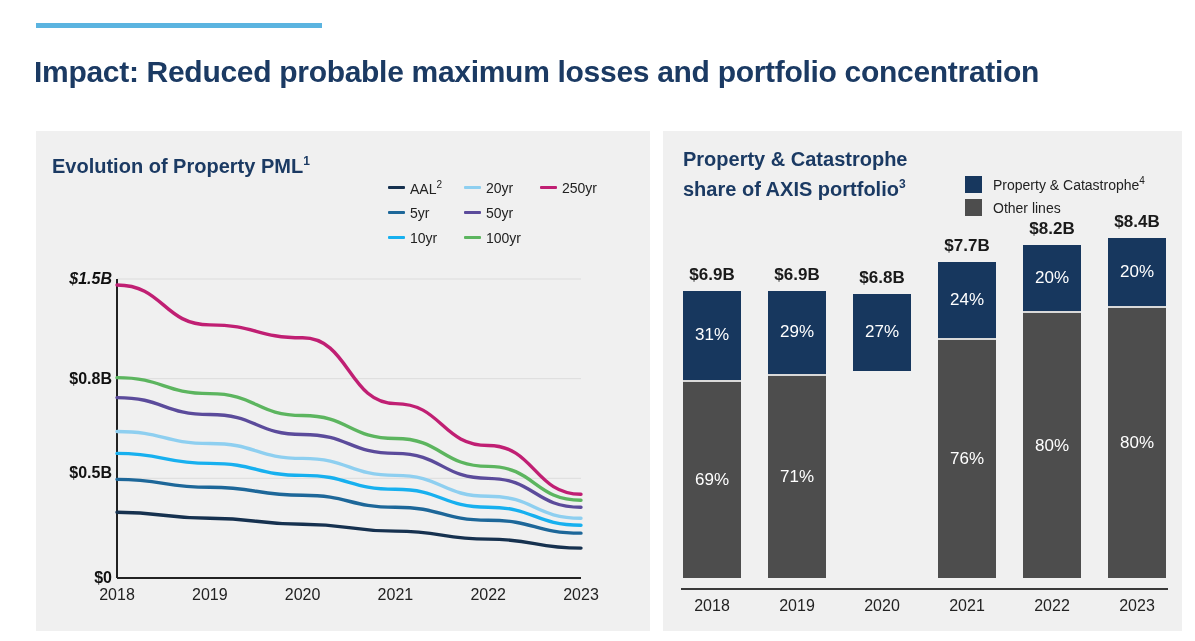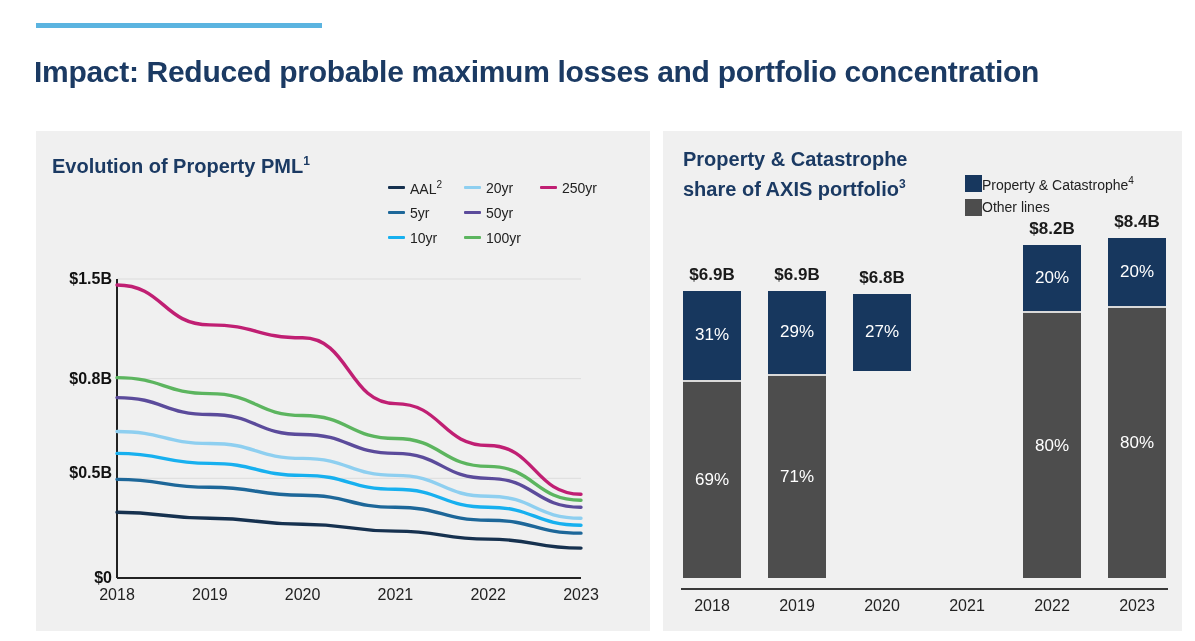--- a/index.html
+++ b/index.html
@@ -65,21 +65,21 @@
   .seg-top{background:#17375e;}
   .seg-bot{background:#4d4d4d;border-top:2px solid #d9d9d9;}
   .seg span{font-size:17px;color:#ffffff;}
   #bar-axis{
     position:absolute;left:18px;top:457px;width:487px;height:2px;background:#3a3a3a;
   }
   #bar-xlabels{position:absolute;left:20px;top:462px;width:483px;height:30px;}
   .bx{position:absolute;top:4px;font-size:16px;color:#222;transform:translateX(-50%);}
 
   #bar-legend{position:absolute;left:302px;top:44px;font-size:14px;color:#222;}
-  #bar-legend .blg{display:flex;align-items:center;gap:0;margin-bottom:6px;white-space:nowrap;}
+  #bar-legend .blg{display:flex;align-items:flex-end;gap:11px;margin-bottom:6px;white-space:nowrap;}
   #bar-legend .bsw{width:17px;height:17px;display:inline-block;}
 </style>
 </head>
 <body>
 
 <div class="title-rule"></div>
 <h1 class="page-title">Impact: Reduced probable maximum losses and portfolio concentration</h1>
 
 <div class="panel" id="panel-left">
 
@@ -136,21 +136,21 @@
         <path d="M81,266.60333333333335 C127.4,266.60333333333335 127.4,283.5466666666667 173.8,283.5466666666667 C220.20000000000002,283.5466666666667 220.20000000000002,303.48 266.6,303.48 C313,303.48 313,322.41666666666663 359.4,322.41666666666663 C405.8,322.41666666666663 405.8,347.33333333333337 452.20000000000005,347.33333333333337 C498.6,347.33333333333337 498.6,376.2366666666667 545,376.2366666666667" fill="none" stroke="#5b4b9b" stroke-width="3.4" stroke-linecap="round" stroke-linejoin="round"></path>
         <path d="M81,246.67000000000002 C127.4,246.67000000000002 127.4,262.6166666666667 173.8,262.6166666666667 C220.20000000000002,262.6166666666667 220.20000000000002,284.5433333333333 266.6,284.5433333333333 C313,284.5433333333333 313,307.4666666666667 359.4,307.4666666666667 C405.8,307.4666666666667 405.8,335.37333333333333 452.20000000000005,335.37333333333333 C498.6,335.37333333333333 498.6,369.26 545,369.26" fill="none" stroke="#5cb55f" stroke-width="3.4" stroke-linecap="round" stroke-linejoin="round"></path>
         <path d="M81,153.98000000000002 C127.4,153.98000000000002 127.4,193.84666666666666 173.8,193.84666666666666 C220.20000000000002,193.84666666666666 220.20000000000002,206.80333333333334 266.6,206.80333333333334 C313,206.80333333333334 313,272.5833333333333 359.4,272.5833333333333 C405.8,272.5833333333333 405.8,314.4433333333333 452.20000000000005,314.4433333333333 C498.6,314.4433333333333 498.6,363.28000000000003 545,363.28000000000003" fill="none" stroke="#c01f73" stroke-width="3.4" stroke-linecap="round" stroke-linejoin="round"></path>
       </g>
   </svg>
 
   <div id="ylabels">
       <div class="ylab" style="top: 447px;">$0</div>
       <div class="ylab" style="top: 342px;">$0.5B</div>
       <div class="ylab" style="top: 247.667px;">$0.8B</div>
-      <div class="ylab" style="top: 148px;">$1.5B</div>
+      <div class="ylab" style="top: 148px; font-style: italic;">$1.5B</div>
     </div>
   <div id="xlabels">
       <div class="xlab" style="left: 81px; top: 455px;">2018</div>
       <div class="xlab" style="left: 173.8px; top: 455px;">2019</div>
       <div class="xlab" style="left: 266.6px; top: 455px;">2020</div>
       <div class="xlab" style="left: 359.4px; top: 455px;">2021</div>
       <div class="xlab" style="left: 452.2px; top: 455px;">2022</div>
       <div class="xlab" style="left: 545px; top: 455px;">2023</div>
     </div>
 </div>
@@ -189,20 +189,29 @@
           <span>29%</span>
         </div>
         <div class="seg seg-bot" style="height: calc(71% - 2px);">
           <span>71%</span>
         </div>
       </div>
       <div class="bar-col" style="left: 170px; height: 283.9px;">
         <div class="bar-total" style="bottom: 289.9px;">$6.8B</div>
         <div class="seg seg-top" style="height: 27%;">
           <span>27%</span>
+        </div>
+      </div>
+      <div class="bar-col" style="left: 255px; height: 316.2px;">
+        <div class="bar-total" style="bottom: 322.2px;">$7.7B</div>
+        <div class="seg seg-top" style="height: 24%;">
+          <span>24%</span>
+        </div>
+        <div class="seg seg-bot" style="height: calc(76% - 2px);">
+          <span>76%</span>
         </div>
       </div>
       <div class="bar-col" style="left: 340px; height: 333.2px;">
         <div class="bar-total" style="bottom: 339.2px;">$8.2B</div>
         <div class="seg seg-top" style="height: 20%;">
           <span>20%</span>
         </div>
         <div class="seg seg-bot" style="height: calc(80% - 2px);">
           <span>80%</span>
         </div>

